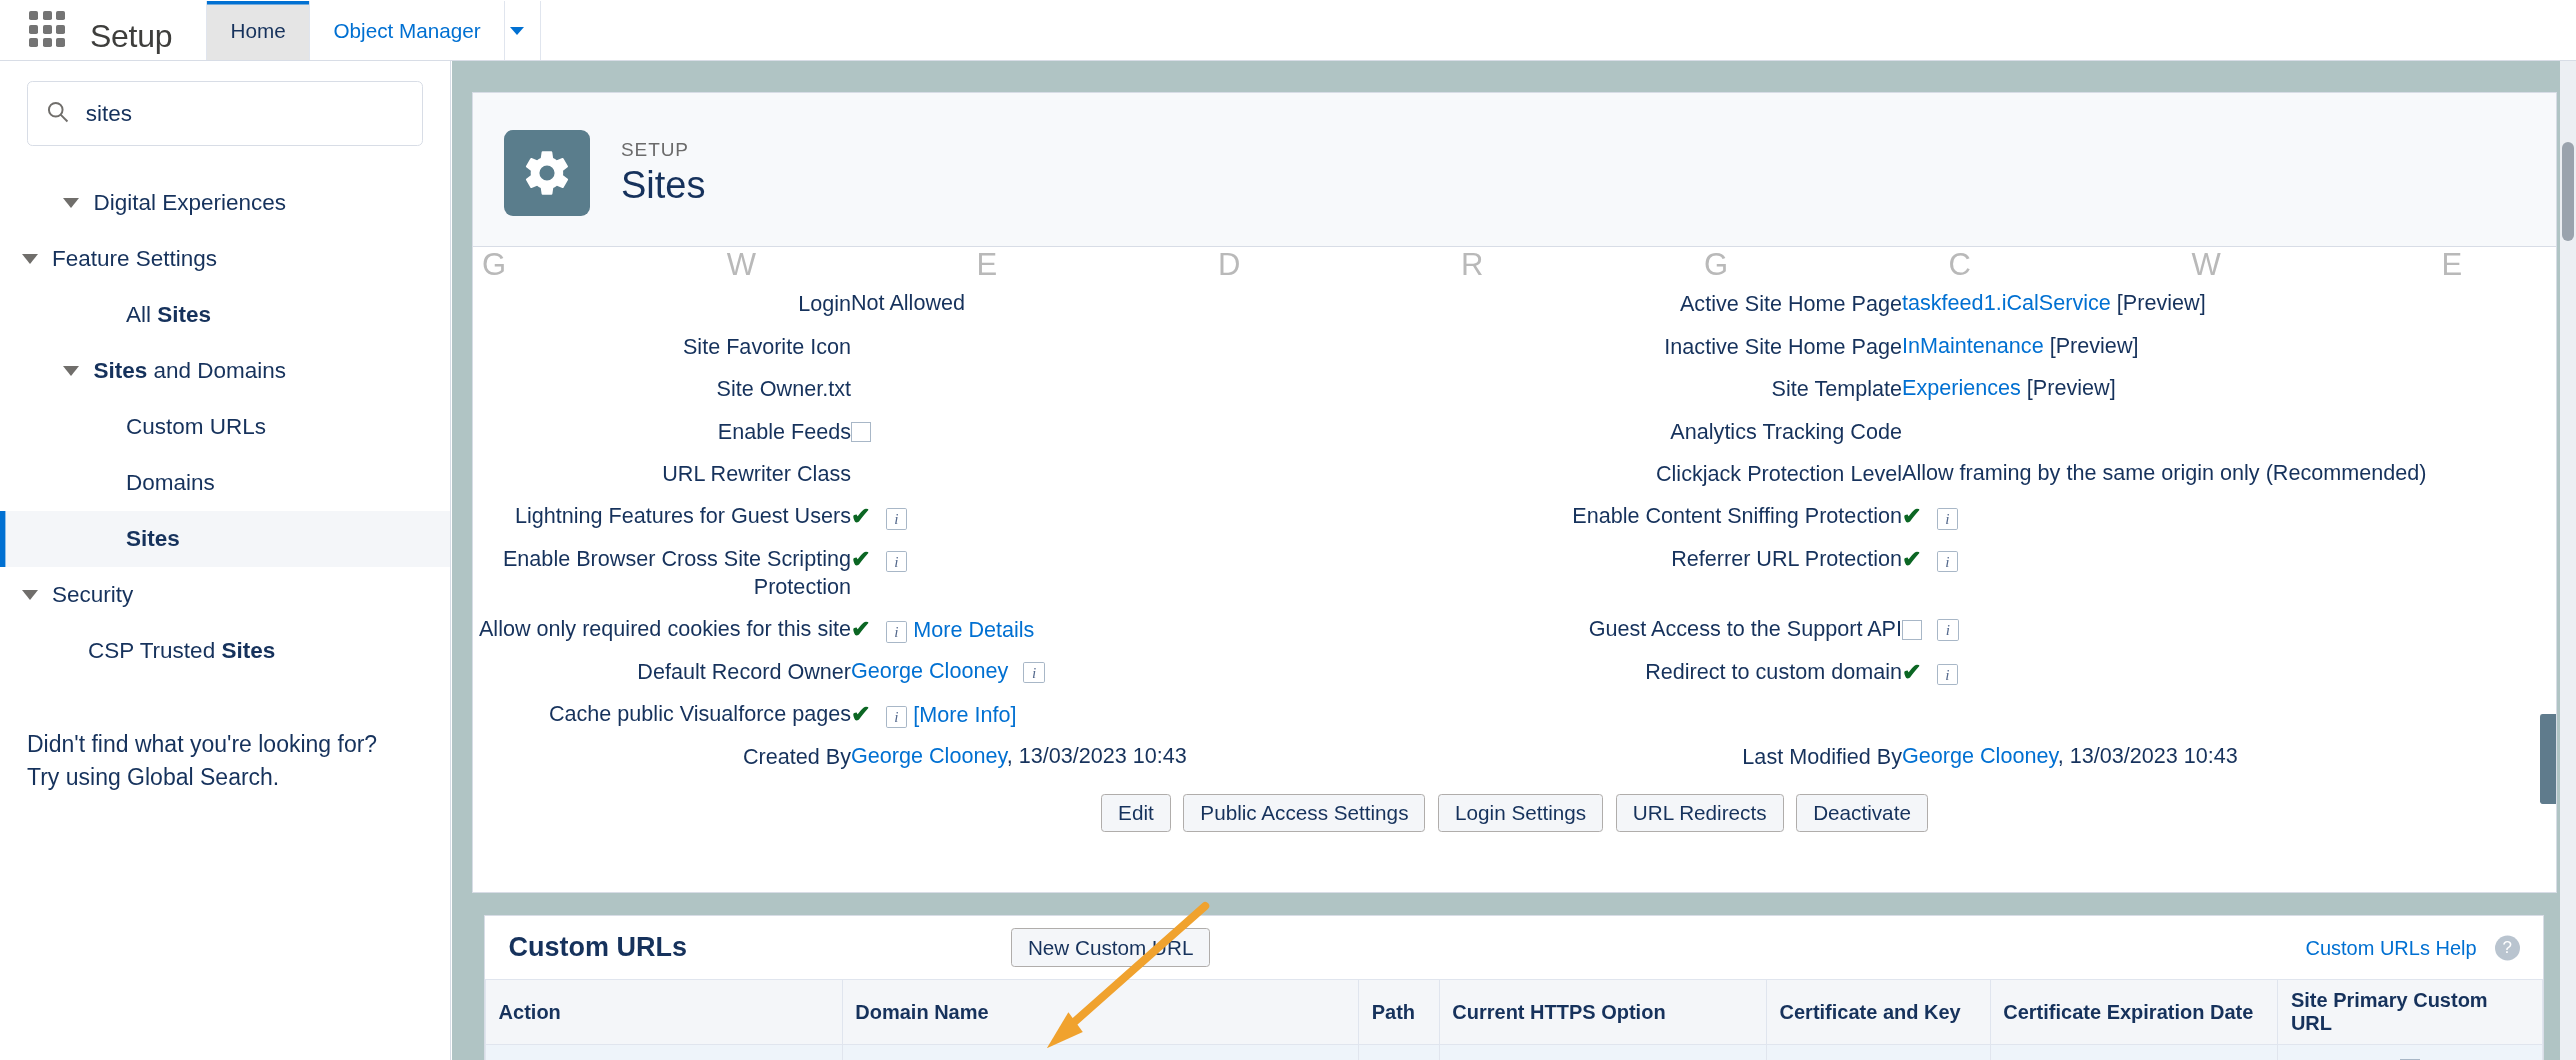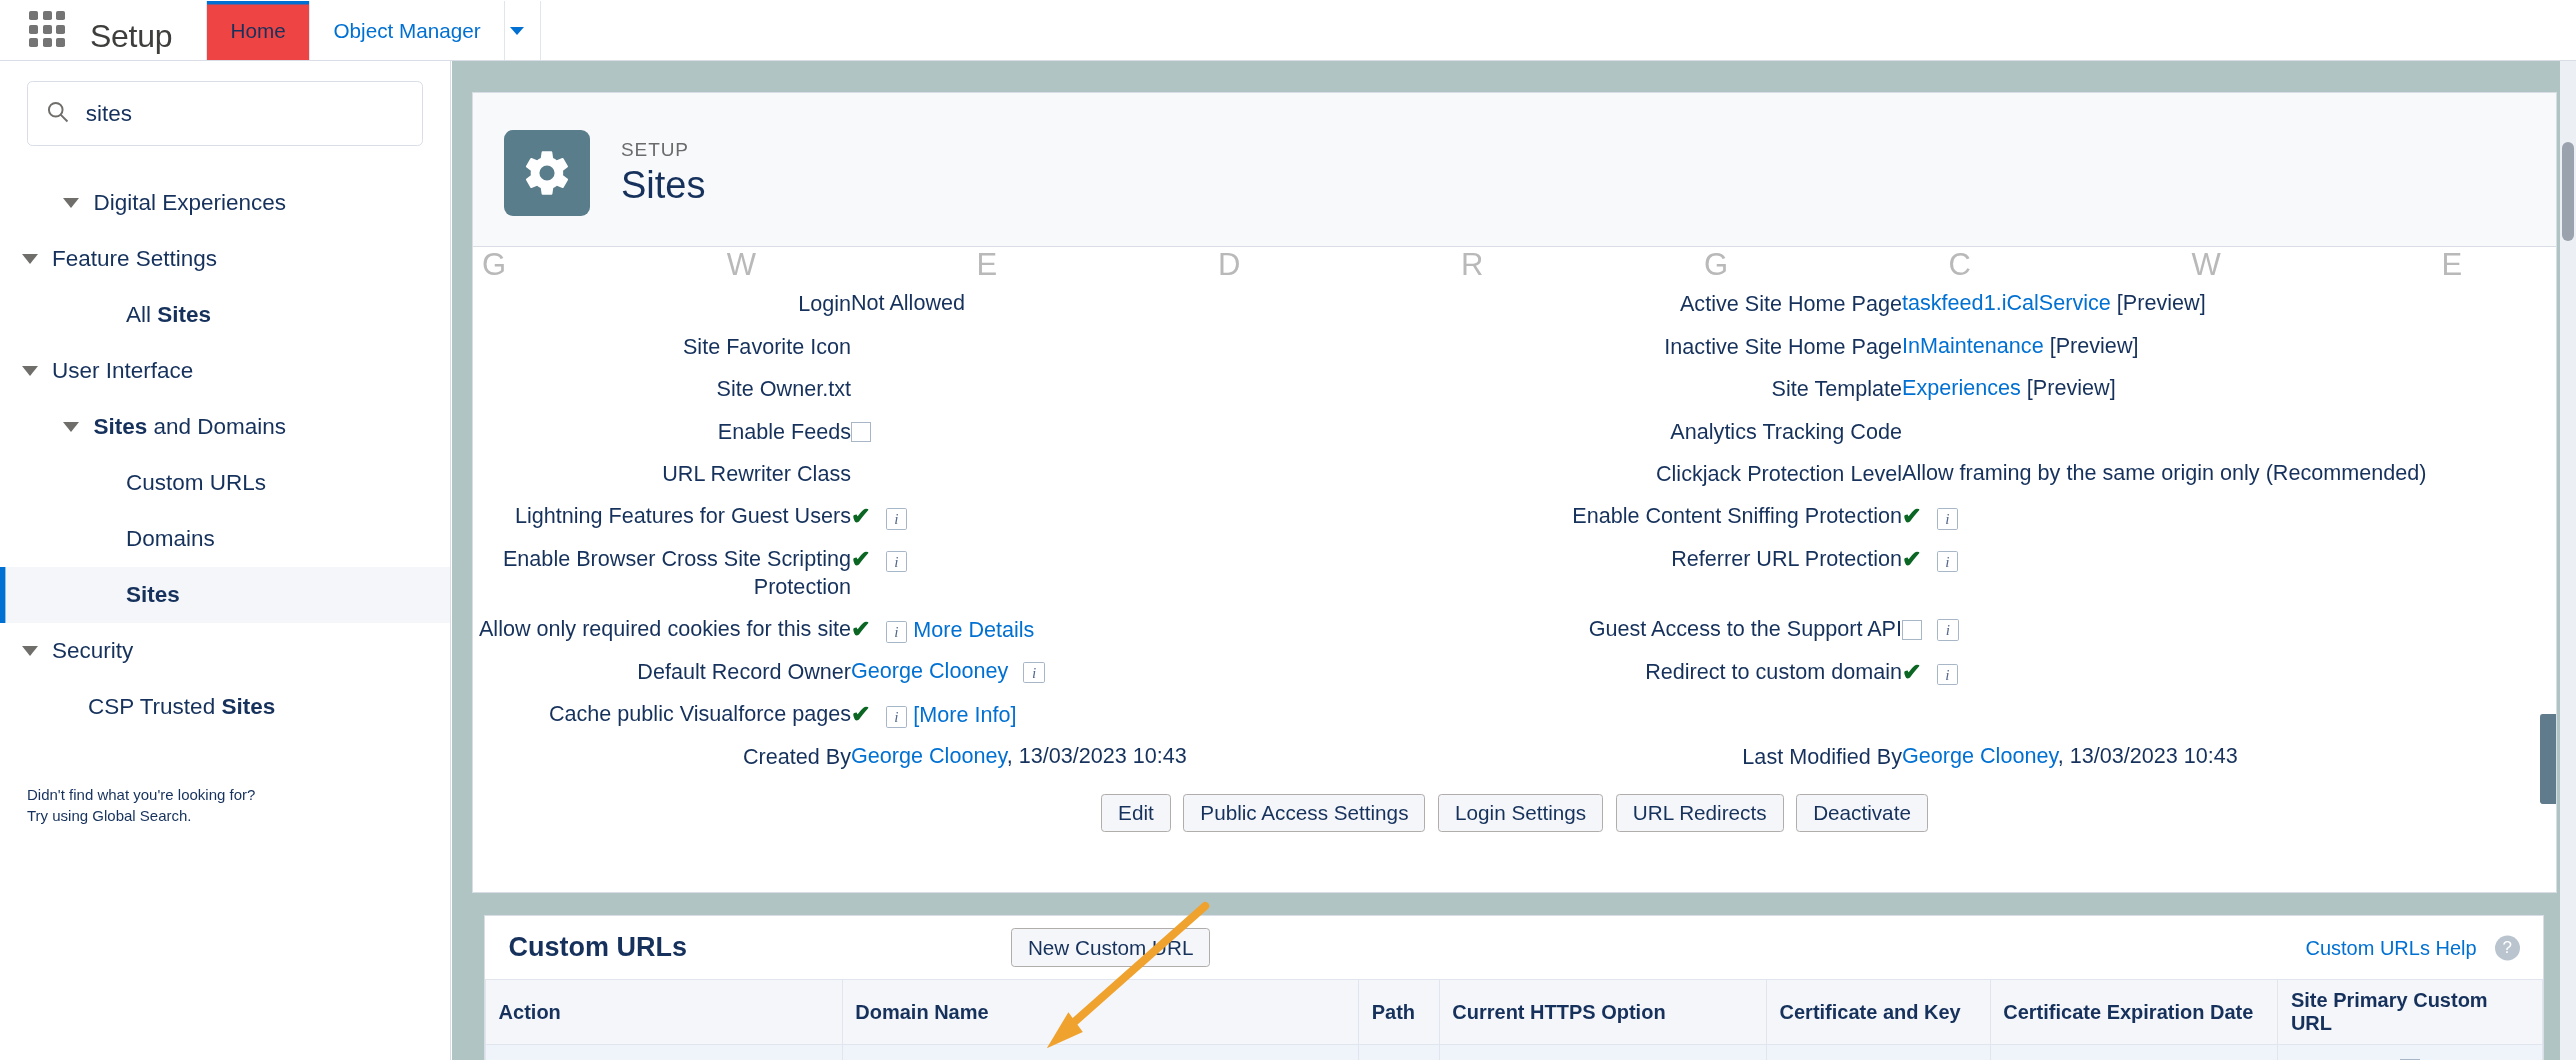--- a/index.html
+++ b/index.html
@@ -29,21 +29,21 @@
     font-size:32px; color:#3e3e3c; font-weight:400; letter-spacing:-0.3px;
   }
   .topnav { display:flex; align-items:flex-end; margin-left:34px; height:61px; }
   .topnav .tab {
     height:59px; display:flex; align-items:center; padding:0 23.4px;
     font-size:20.7px; color:#0070d2; cursor:pointer; background:transparent;
     border-right:0.9px solid #e0e5ee; border-left:0.9px solid #e0e5ee;
     border-top:none; border-bottom:none; white-space:nowrap;
   }
   .topnav .tab.active {
-    color:#16325c; background:#ef4444;
+    color:#16325c; background:#e5e5e5;
     box-shadow: inset 0 3.6px 0 0 #0070d2;
   }
   .topnav .tab.with-caret { border-left:none;}
   .caret-btn {
     height:59px; display:flex; align-items:center; padding:0 16px 0 5.4px;
     border-right:0.9px solid #e0e5ee; cursor:pointer;
   }
   .caret {
     width:0;height:0;border-left:7.2px solid transparent;border-right:7.2px solid transparent;
     border-top:8px solid #0070d2;
@@ -73,21 +73,21 @@
     width:0;height:0;border-left:8px solid transparent;border-right:8px solid transparent;
     border-top:10px solid #706e6b; margin-right:14.4px; flex:0 0 auto;
   }
   .node.lvl1 { padding-left:21.6px; }
   .node.lvl2 { padding-left:63px; }
   .node.leaf3 { padding-left:126px; }
   .node.leaf2 { padding-left:88px; }
   .node.selected { background:#f4f6f9; box-shadow: inset 5.4px 0 0 0 #0070d2; }
   .node .lbl em { font-style:normal; font-weight:bold; }
   .hint {
-    margin:49px 27px 0 27px; font-size:15px; color:#16325c; line-height:1.42;
+    margin:49px 27px 0 27px; font-size:23px; color:#16325c; line-height:1.42;
   }
 
   
   .main {
     position:absolute; top:61px; left:452px; width:2124px; height:999px;
     background:#b0c4c4; overflow:hidden;
   }
   .mainpad { position:absolute; top:31px; left:20px; width:2085px; }
   .header-card {
     width:2085px; height:162px; background:#f7f9fb; border:0.9px solid #d8dde6;
@@ -221,24 +221,20 @@
       <div class="node lvl2">
         <span class="tw"></span>
         <span class="lbl">Digital Experiences</span>
       </div>
       <div class="node lvl1">
         <span class="tw"></span>
         <span class="lbl">Feature Settings</span>
       </div>
       <div class="node leaf3">
         <span class="lbl">All <em>Sites</em></span>
-      </div>
-      <div class="node lvl1">
-        <span class="tw"></span>
-        <span class="lbl">User Interface</span>
       </div>
       <div class="node lvl2">
         <span class="tw"></span>
         <span class="lbl"><em>Sites</em> and Domains</span>
       </div>
       <div class="node leaf3">
         <span class="lbl">Custom URLs</span>
       </div>
       <div class="node leaf3">
         <span class="lbl">Domains</span>

